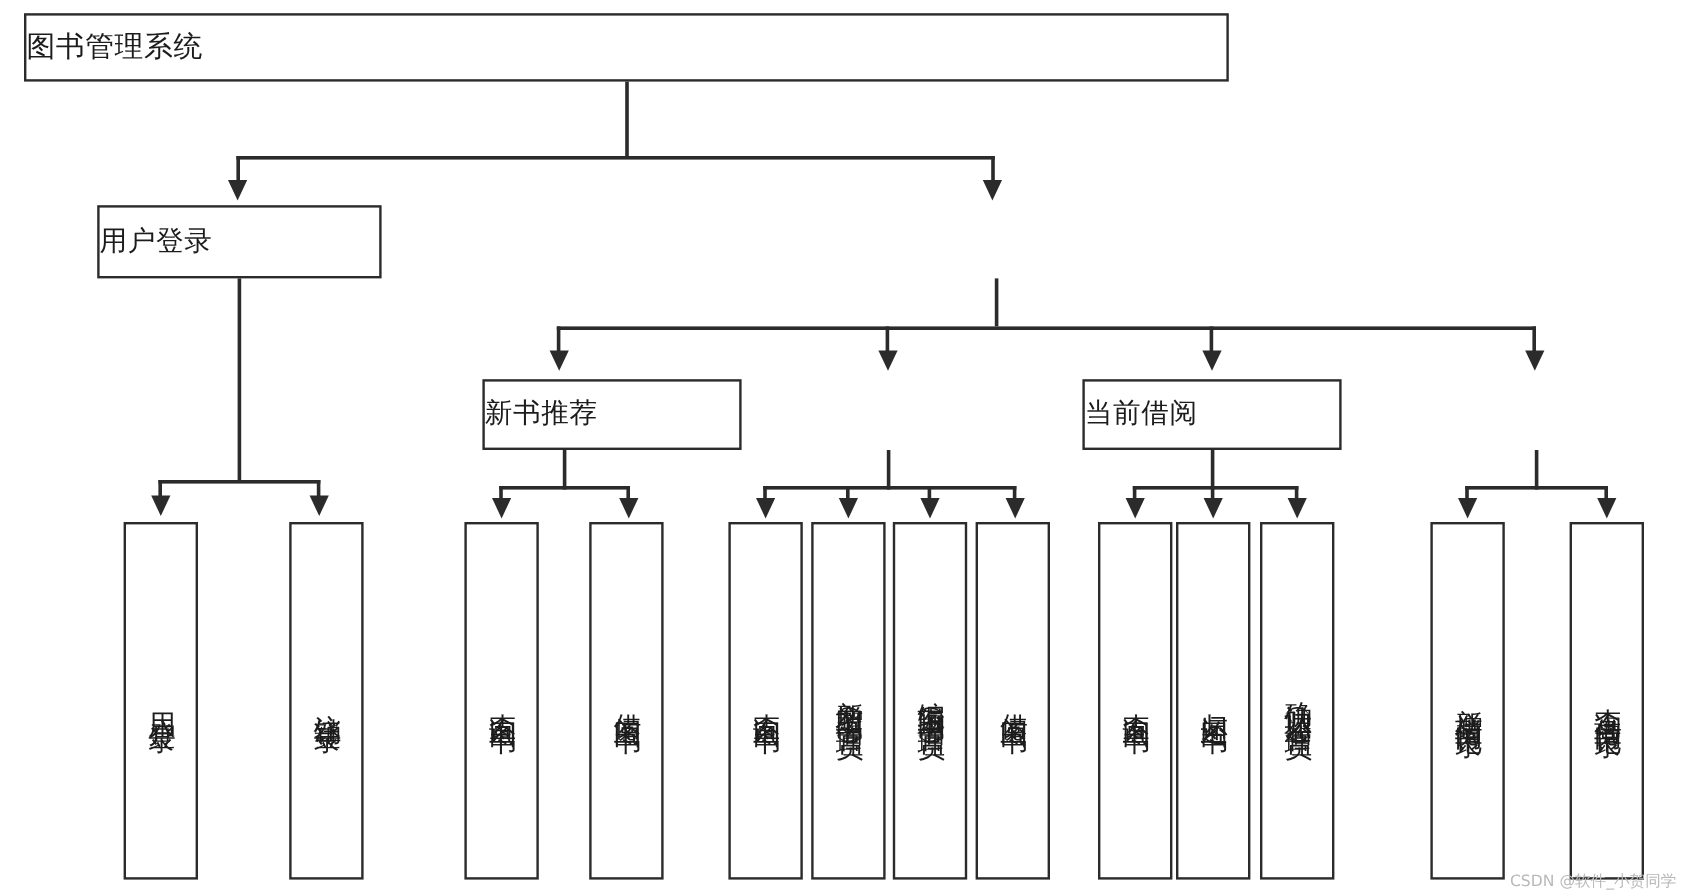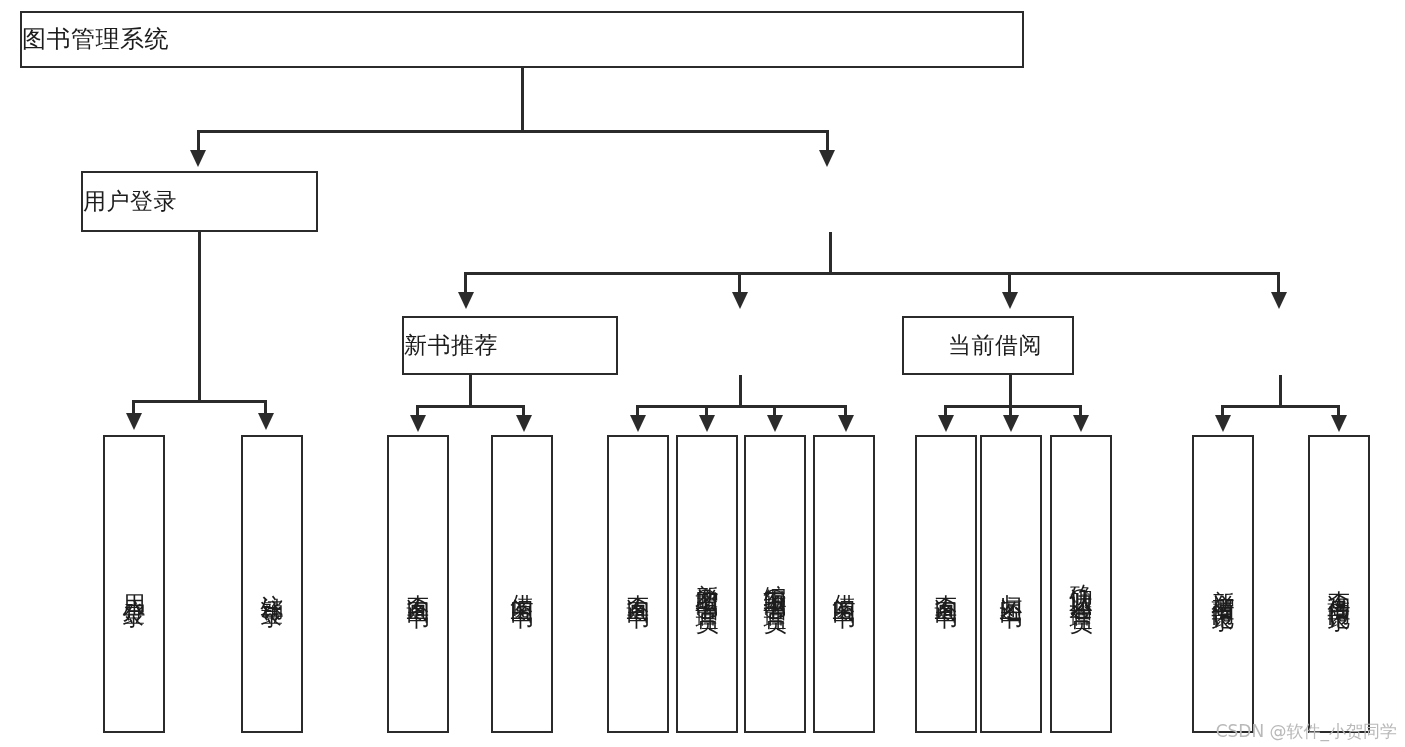--- a/index.html
+++ b/index.html
@@ -64,21 +64,21 @@
     width:0;height:0;
     border-left:8px solid transparent;
     border-right:8px solid transparent;
     border-top:17px solid #2b2b2b;
   }
   
   #watermark{
     position:absolute;
     right:8px;
     bottom:4px;
-    font-size:17px;
+    font-size:13px;
     color:#b9b9b9;
     white-space:nowrap;
     font-family:"DejaVu Sans","Liberation Sans",sans-serif;
     pointer-events:none;
   }
 </style>
 </head>
 <body>
 
 <div id="stage">
@@ -114,21 +114,21 @@
   <div class="seg vseg" style="left:738px;top:272px;width:3px;height:22px;"></div>
   <div class="arrow" style="left:732px;top:292px;"></div>
   <div class="seg vseg" style="left:1008px;top:272px;width:3px;height:22px;"></div>
   <div class="arrow" style="left:1002px;top:292px;"></div>
   <div class="seg vseg" style="left:1277px;top:272px;width:3px;height:22px;"></div>
   <div class="arrow" style="left:1271px;top:292px;"></div>
 
   <div class="node h" style="left:362px;top:316px;width:216px;height:59px;margin-left:40px;">
     <span class="lbl">新书推荐</span>
   </div>
-  <div class="node h" style="left:902px;top:316px;width:172px;height:59px;padding-left:44px;">
+  <div class="node h" style="left:902px;top:316px;width:216px;height:59px;">
     <span class="lbl">当前借阅</span>
   </div>
 
   <div class="seg vseg" style="left:469px;top:375px;width:3px;height:33px;"></div>
   <div class="seg hseg" style="left:416px;top:405px;width:109px;height:3px;"></div>
   <div class="seg vseg" style="left:416px;top:405px;width:3px;height:12px;"></div>
   <div class="arrow" style="left:410px;top:415px;"></div>
   <div class="seg vseg" style="left:522px;top:405px;width:3px;height:12px;"></div>
   <div class="arrow" style="left:516px;top:415px;"></div>
 

